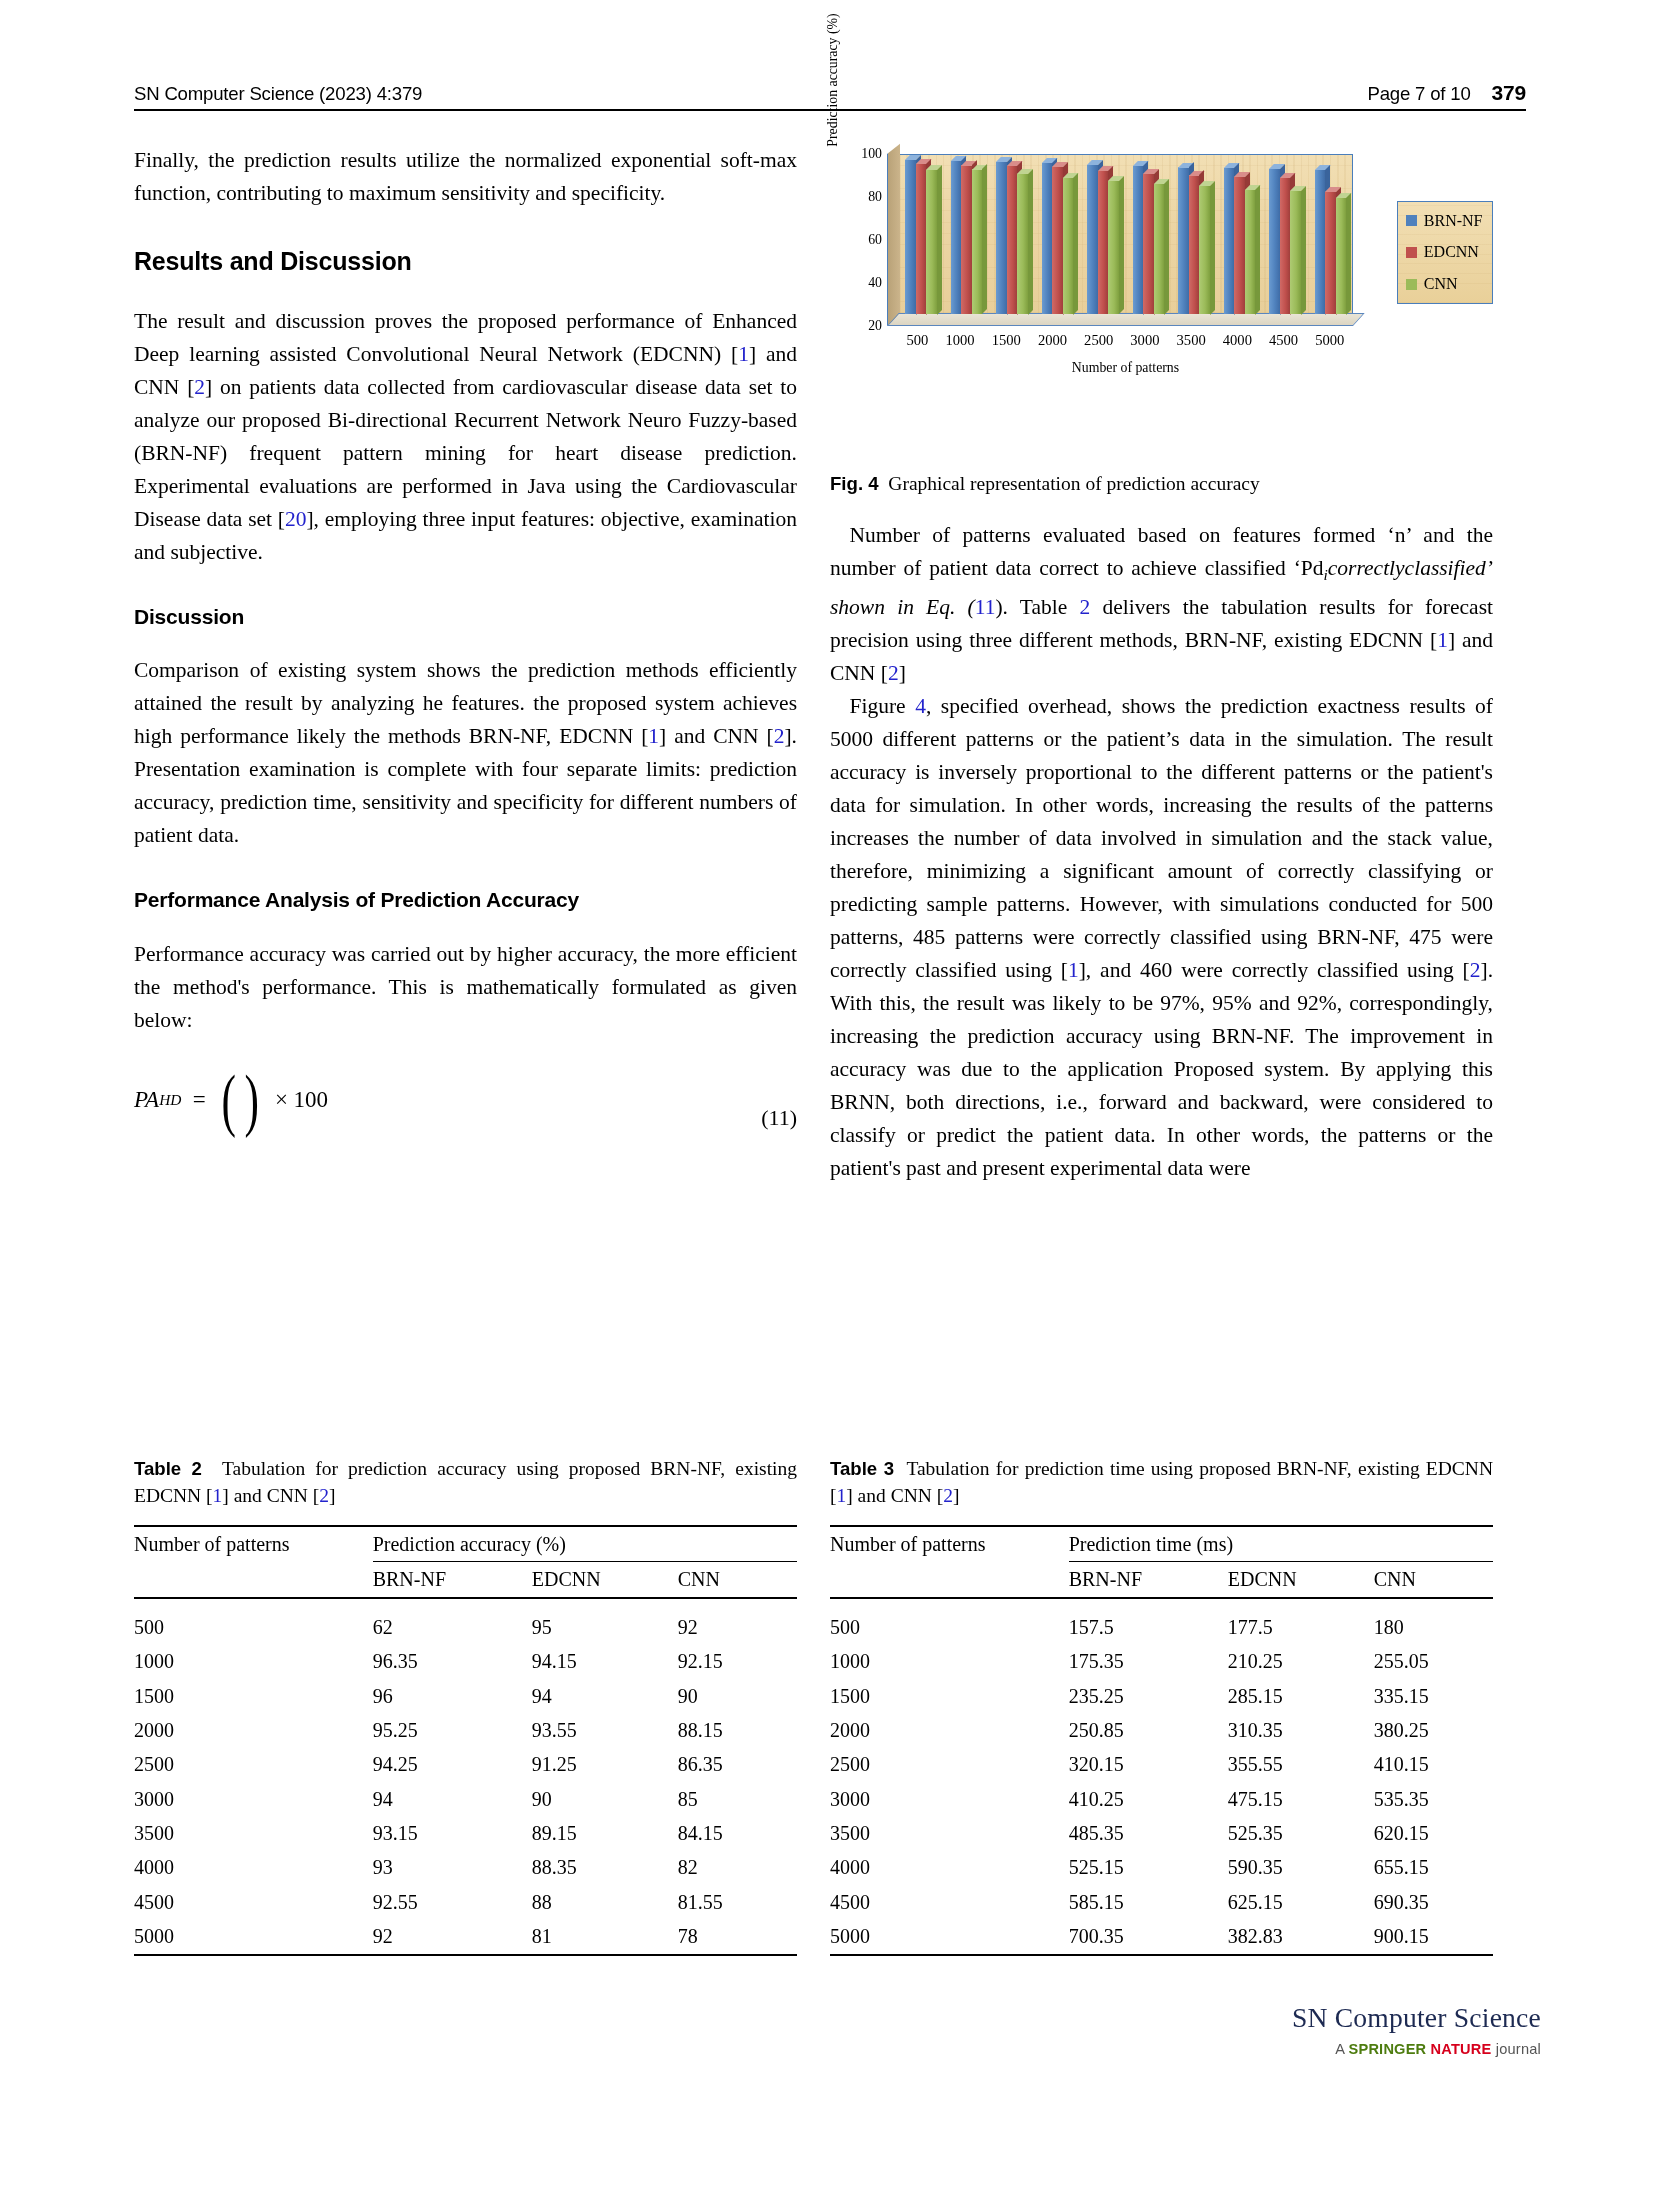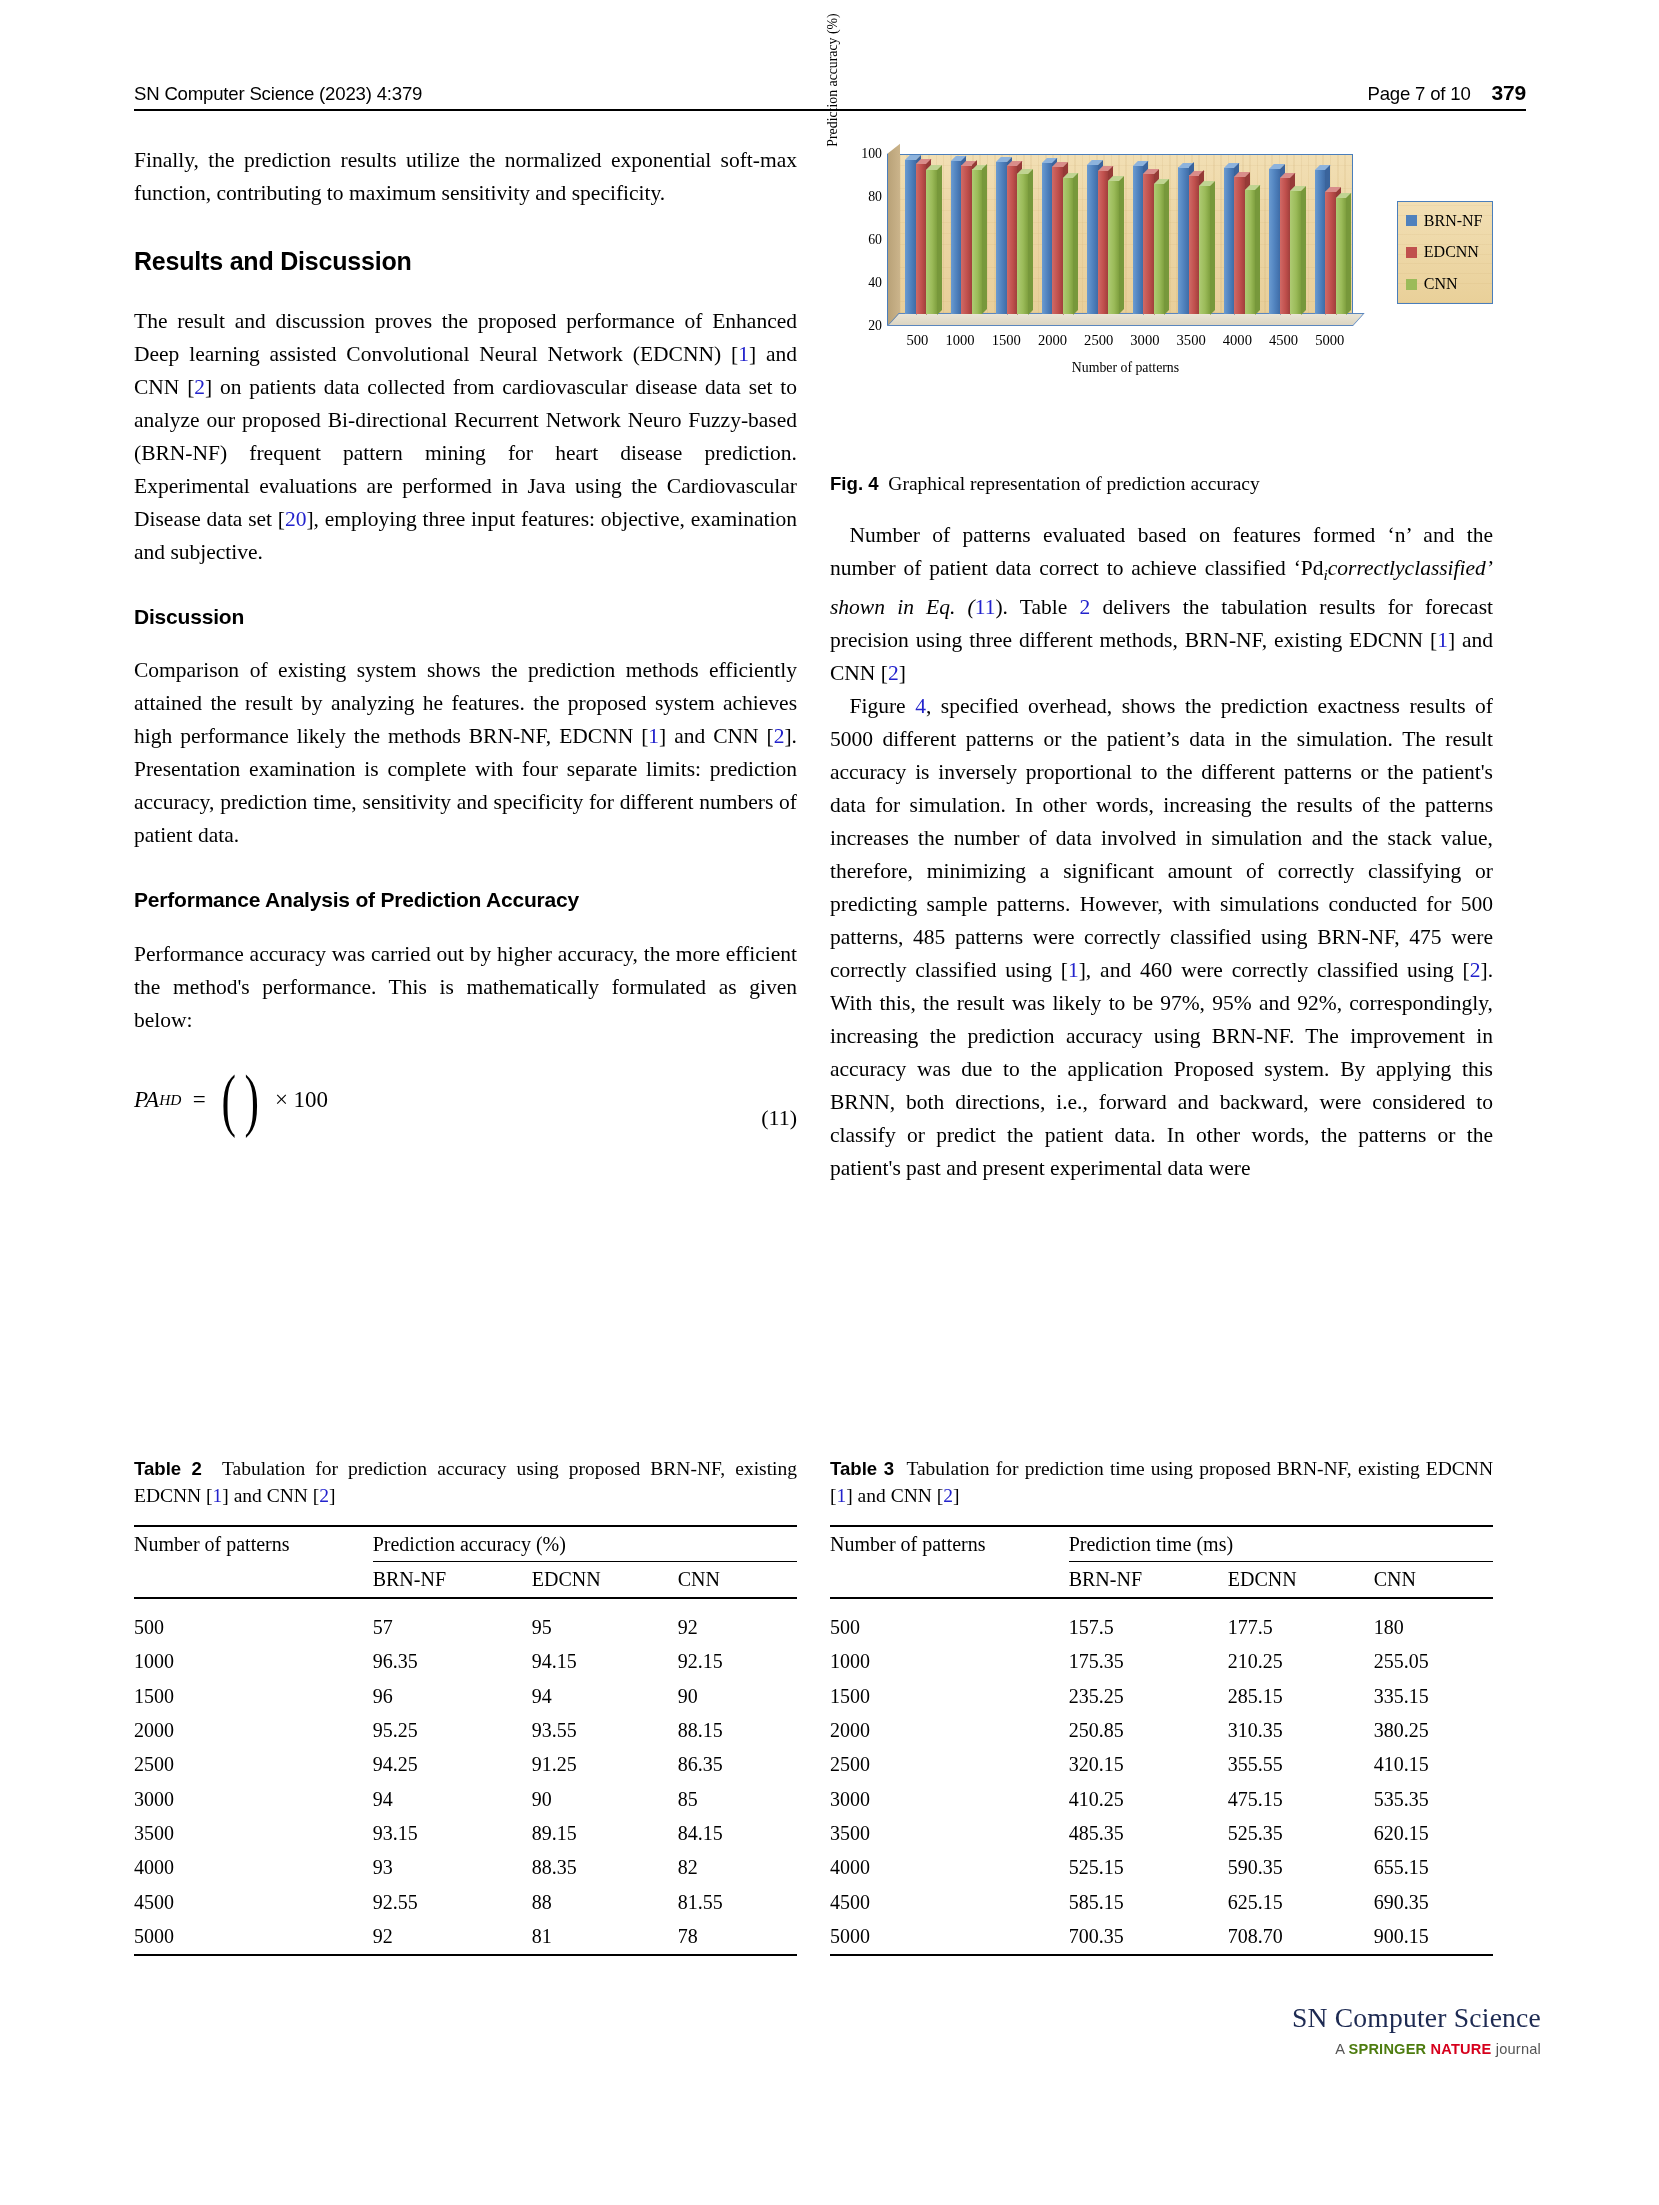--- a/index.html
+++ b/index.html
@@ -649,21 +649,21 @@
           <td class="c3 sub-rule">EDCNN</td>
           <td class="c4 sub-rule">CNN</td>
         </tr>
         <tr class="rule-mid">
             <td colspan="4"></td>
           </tr>
       </tbody>
       <tbody id="t2body">
           <tr>
             <td class="c1">500</td>
-            <td class="c2">57</td>
+            <td class="c2">62</td>
             <td class="c3">95</td>
             <td class="c4">92</td>
           </tr>
           <tr>
             <td class="c1">1000</td>
             <td class="c2">96.35</td>
             <td class="c3">94.15</td>
             <td class="c4">92.15</td>
           </tr>
           <tr>
@@ -794,21 +794,21 @@
           </tr>
           <tr>
             <td class="c1">4500</td>
             <td class="c2">585.15</td>
             <td class="c3">625.15</td>
             <td class="c4">690.35</td>
           </tr>
           <tr>
             <td class="c1">5000</td>
             <td class="c2">700.35</td>
-            <td class="c3">708.70</td>
+            <td class="c3">382.83</td>
             <td class="c4">900.15</td>
           </tr>
         </tbody>
       <tbody>
           <tr class="rule-bot">
             <td colspan="4"></td>
           </tr>
         </tbody>
     </table>
   </div>

